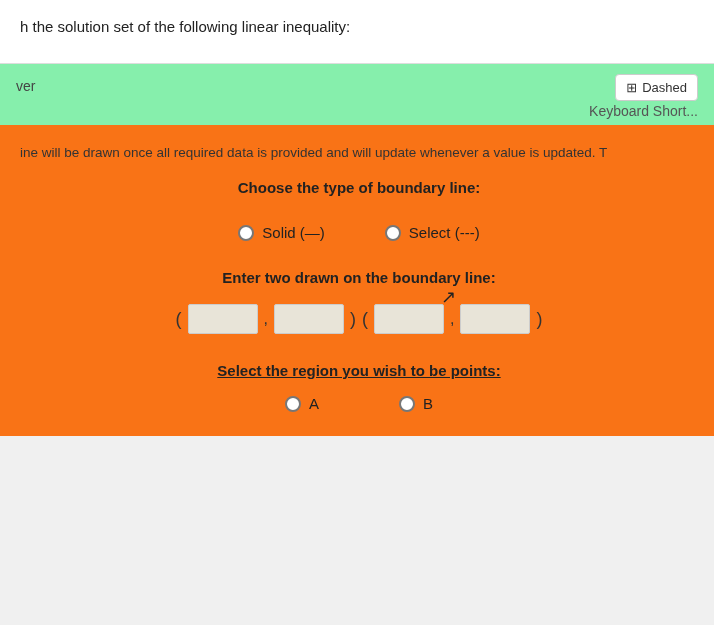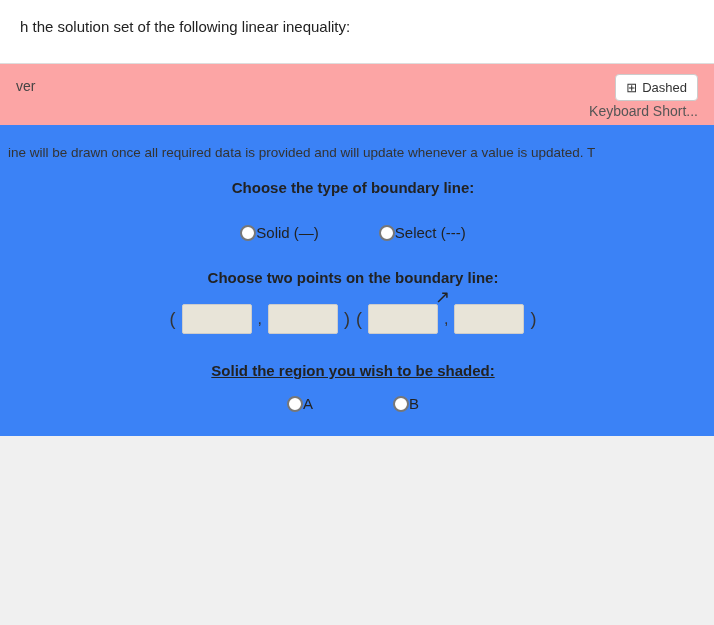--- a/index.html
+++ b/index.html
@@ -30,21 +30,21 @@
     }
 
     .equation {
       font-size: 18px;
       text-align: center;
       color: #222;
       margin: 8px 0 4px 0;
     }
 
     .middle-section {
-      background: #fca5a5;
+      background: #86efac;
       padding: 10px 16px 6px 16px;
       display: flex;
       justify-content: space-between;
       align-items: flex-start;
     }
 
     .ver-label {
       font-size: 14px;
       color: #444;
       padding-top: 4px;
@@ -71,22 +71,22 @@
     }
 
     .keyboard-shortcut-text {
       font-size: 14px;
       color: #555;
       cursor: pointer;
       margin-left: 40px;
     }
 
     .main-section {
-      background: #3b82f6;
-      padding: 18px 16px 24px 8px;
+      background: #f97316;
+      padding: 18px 16px 24px 20px;
     }
 
     .info-text {
       font-size: 13.5px;
       color: #333;
       margin-bottom: 16px;
       line-height: 1.5;
     }
 
     .section-label {
@@ -100,20 +100,21 @@
     .radio-group {
       display: flex;
       justify-content: center;
       gap: 60px;
       margin-bottom: 28px;
     }
 
     .radio-option {
       display: flex;
       align-items: center;
+      gap: 8px;
       font-size: 15px;
       color: #222;
       cursor: pointer;
     }
 
     .radio-circle {
       width: 16px;
       height: 16px;
       border-radius: 50%;
       border: 2px solid #777;
@@ -215,41 +216,41 @@
         <span class="radio-circle"></span>
         <span>Solid (—)</span>
       </label>
       <label class="radio-option">
         <span class="radio-circle"></span>
         <span>Select (---)</span>
       </label>
     </div>
 
     <div class="points-label">
-      <span>Choose two points on the boundary line:</span>
+      <span>Enter two drawn on the boundary line:</span>
     </div>
 
     <div class="points-row">
       <span class="paren-text">(</span>
       <input class="point-input" type="text" value="" style="">
       <span class="comma-text">,</span>
       <input class="point-input" type="text" value="" style="">
       <span class="paren-text">)</span>
       <span class="paren-text">(</span>
       <div style="position:relative; display:inline-block;">
         <input class="point-input" type="text" value="" style="">
         <span style="position:absolute; top:-18px; right:-12px; font-size:18px; color:#222; pointer-events:none;">↗</span>
       </div>
       <span class="comma-text">,</span>
       <input class="point-input" type="text" value="" style="">
       <span class="paren-text">)</span>
     </div>
 
     <div class="select-label">
-      <span class="underline-label">Solid the region you wish to be shaded:</span>
+      <span class="underline-label">Select the region you wish to be points:</span>
     </div>
 
     <div class="ab-radio-group">
       <label class="radio-option">
         <span class="radio-circle"></span>
         <span>A</span>
       </label>
       <label class="radio-option">
         <span class="radio-circle"></span>
         <span>B</span>

